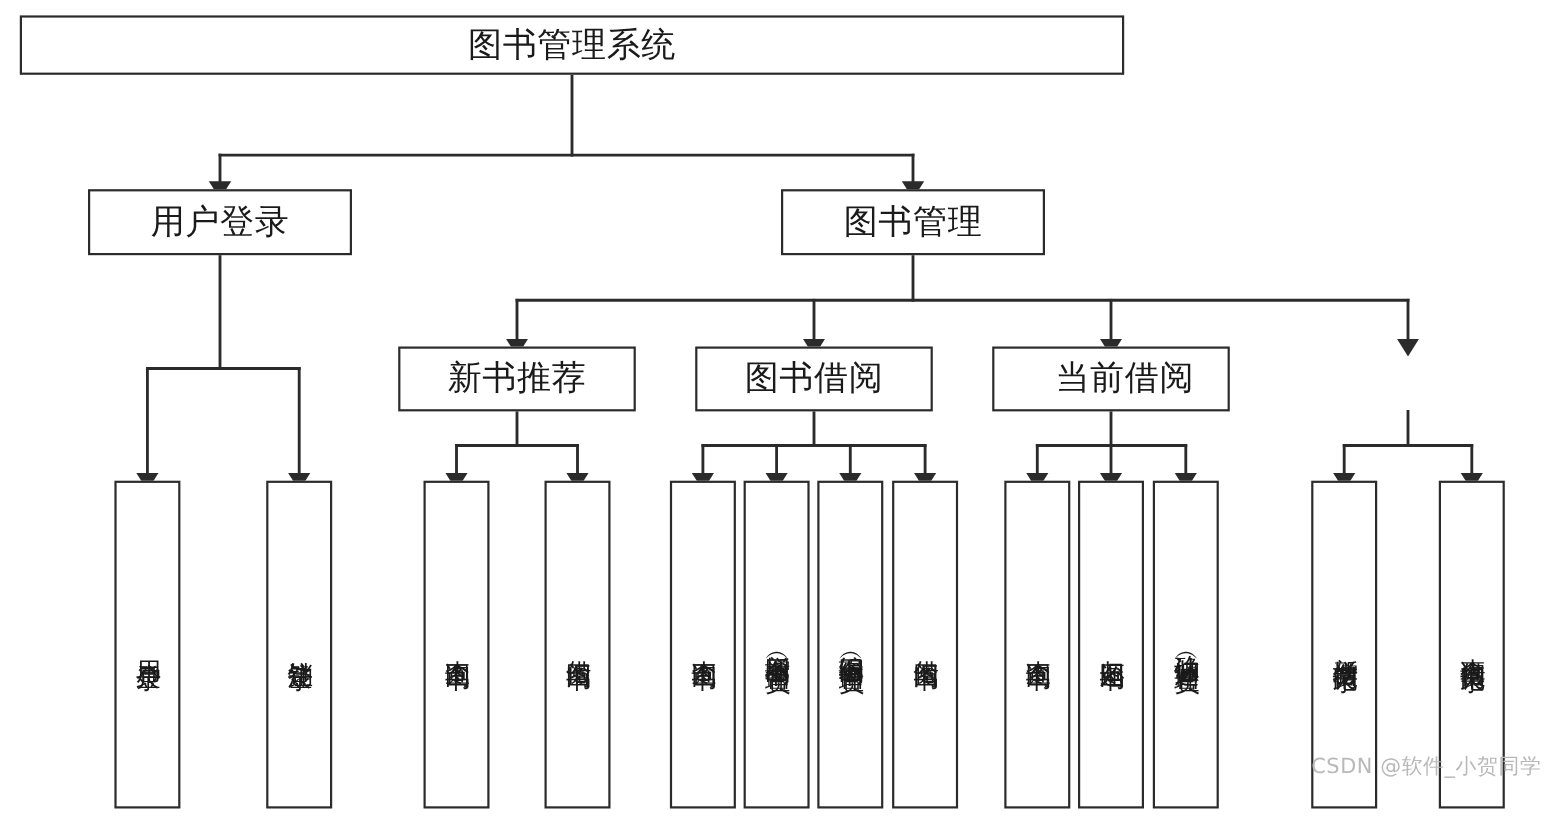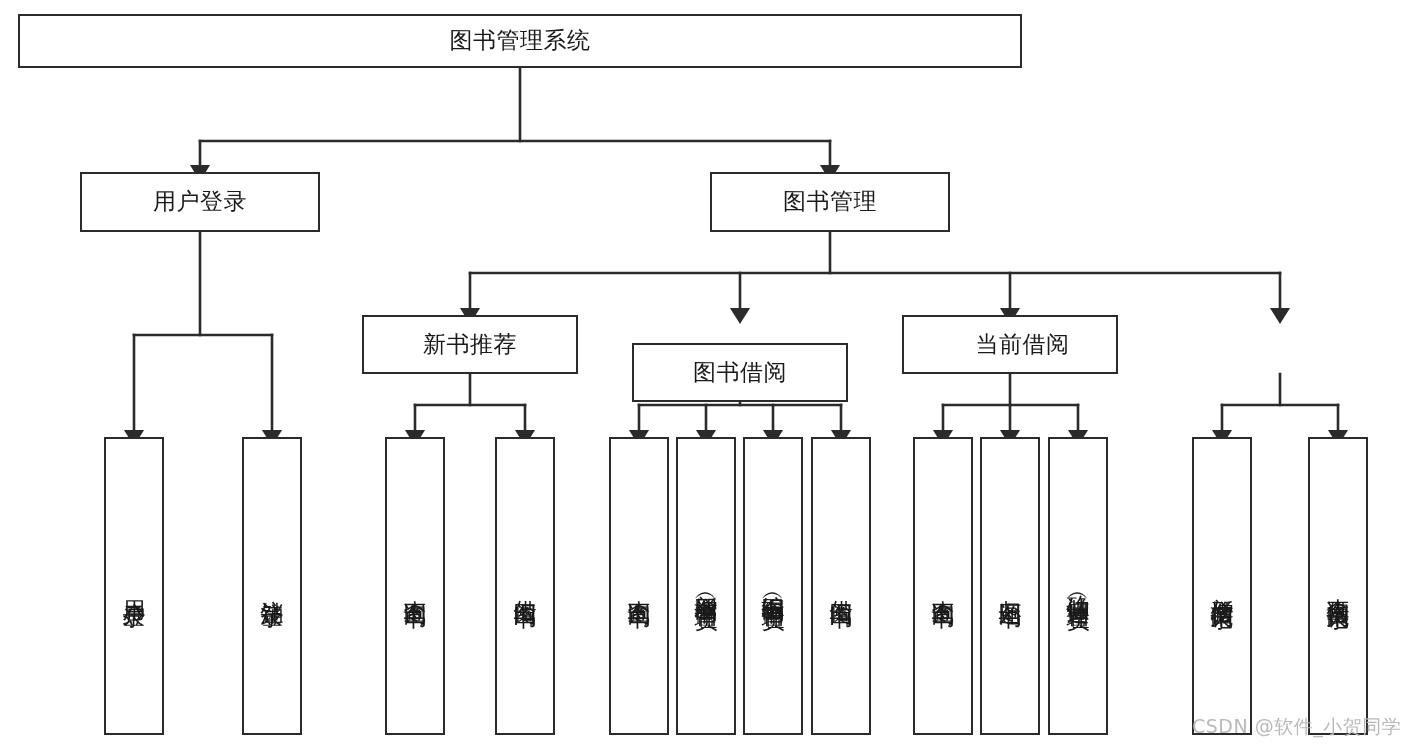--- a/index.html
+++ b/index.html
@@ -28,21 +28,21 @@
     position: absolute;
     box-sizing: border-box;
     background: #ffffff;
     border: 2px solid #2b2b2b;
     display: flex;
     align-items: center;
     justify-content: center;
     color: #1a1a1a;
   }
   .node-h {
-    font-size: 23px;
+    font-size: 31px;
     letter-spacing: 0.5px;
     line-height: 1.1;
     text-align: center;
   }
   .node-v {
     font-size: 23px;
     line-height: 1.18;
     text-align: center;
     writing-mode: vertical-rl;
     text-orientation: upright;
@@ -125,21 +125,21 @@
   <div class="node node-h" style="left:80px; top:172px; width:240px; height:60px;">
     <span>用户登录</span>
   </div>
   <div class="node node-h" style="left:362px; top:315px; width:216px; height:59px;">
     <span>新书推荐</span>
   </div>
 
   <div class="node node-h" style="left:710px; top:172px; width:240px; height:60px;">
     <span>图书管理</span>
   </div>
-  <div class="node node-h" style="left:632px; top:315px; width:216px; height:59px;margin-top:28px;">
+  <div class="node node-h" style="left:632px; top:315px; width:216px; height:59px;">
     <span>图书借阅</span>
   </div>
   <div class="node node-h" style="left:902px; top:315px; width:216px; height:59px;padding-left:25px;">
     <span>当前借阅</span>
   </div>
 
   <div class="node node-v" style="left:104px; top:437px; width:60px; height:298px;">
     <span>用户登录</span>
   </div>
   <div class="node node-v" style="left:242px; top:437px; width:60px; height:298px;">
@@ -176,15 +176,15 @@
     <span>确认归还（管理员）</span>
   </div>
 
   <div class="node node-v" style="left:1192px; top:437px; width:60px; height:298px;">
     <span>新增借阅记录</span>
   </div>
   <div class="node node-v" style="left:1308px; top:437px; width:60px; height:298px;">
     <span>查询借阅记录</span>
   </div>
 
-  <div class="watermark" style="left:1192px; top:714px;">CSDN @软件_小贺同学</div>
+  <div class="watermark" style="left:1192px; top:684px;">CSDN @软件_小贺同学</div>
 
 </div>
 
 </body></html>

